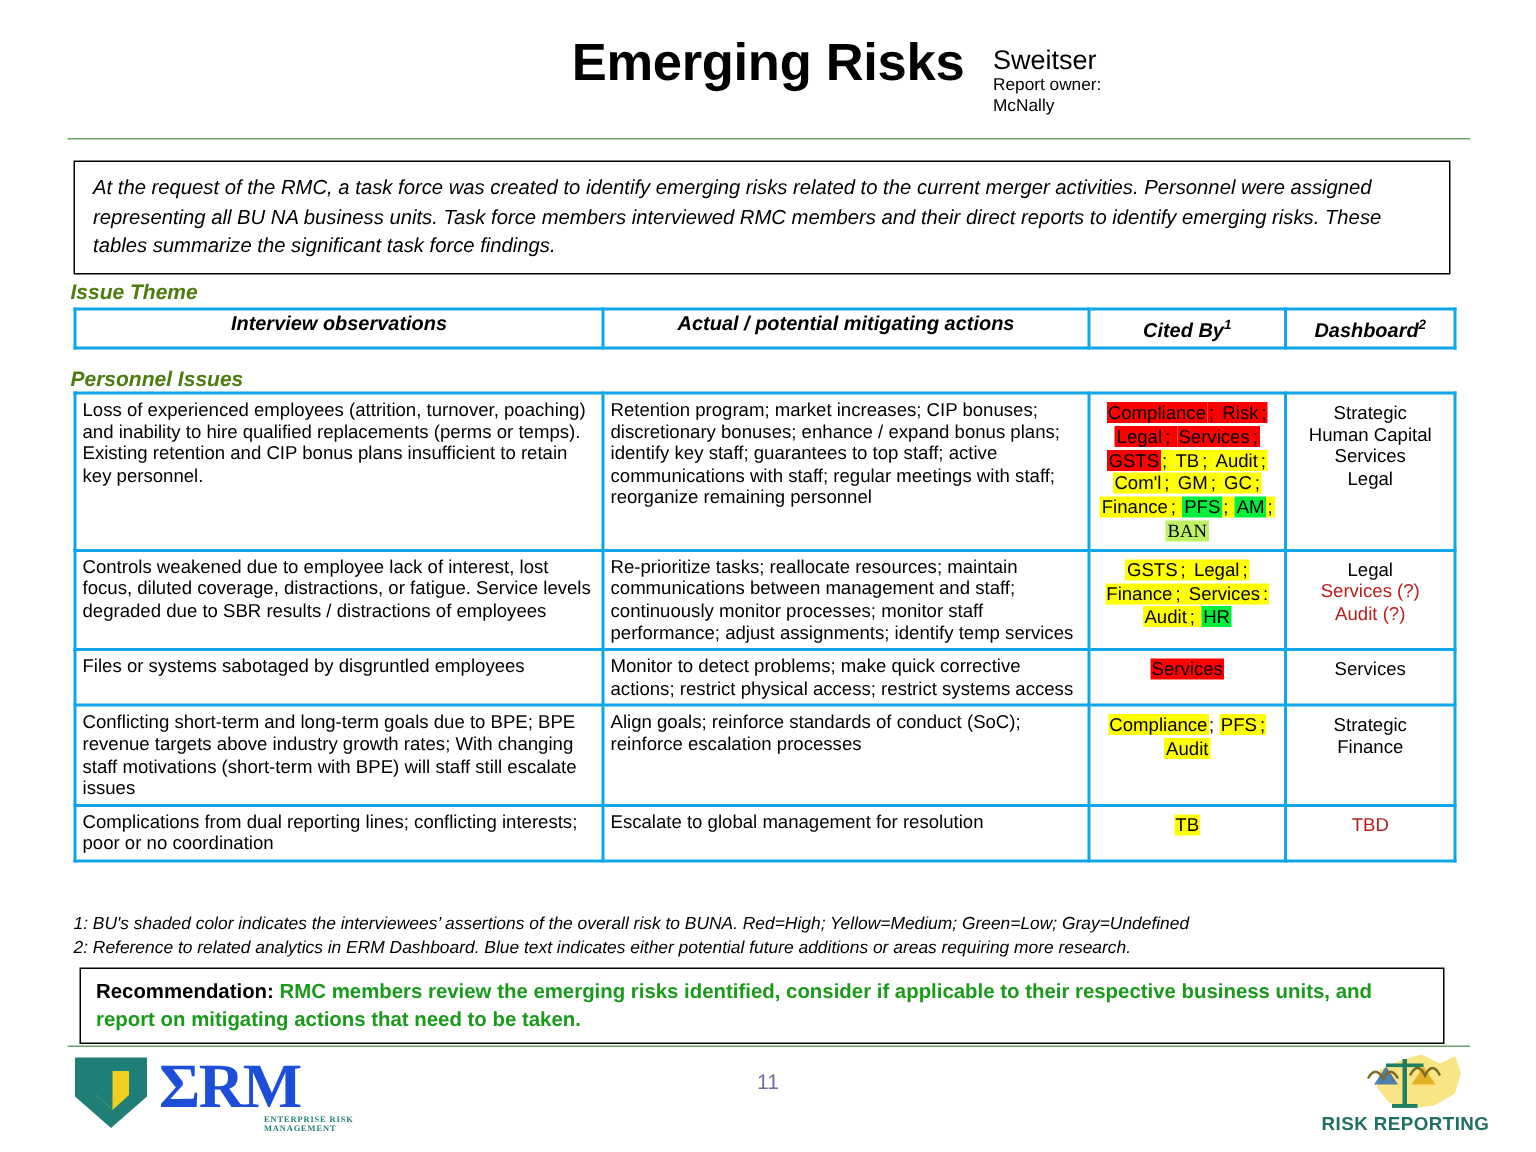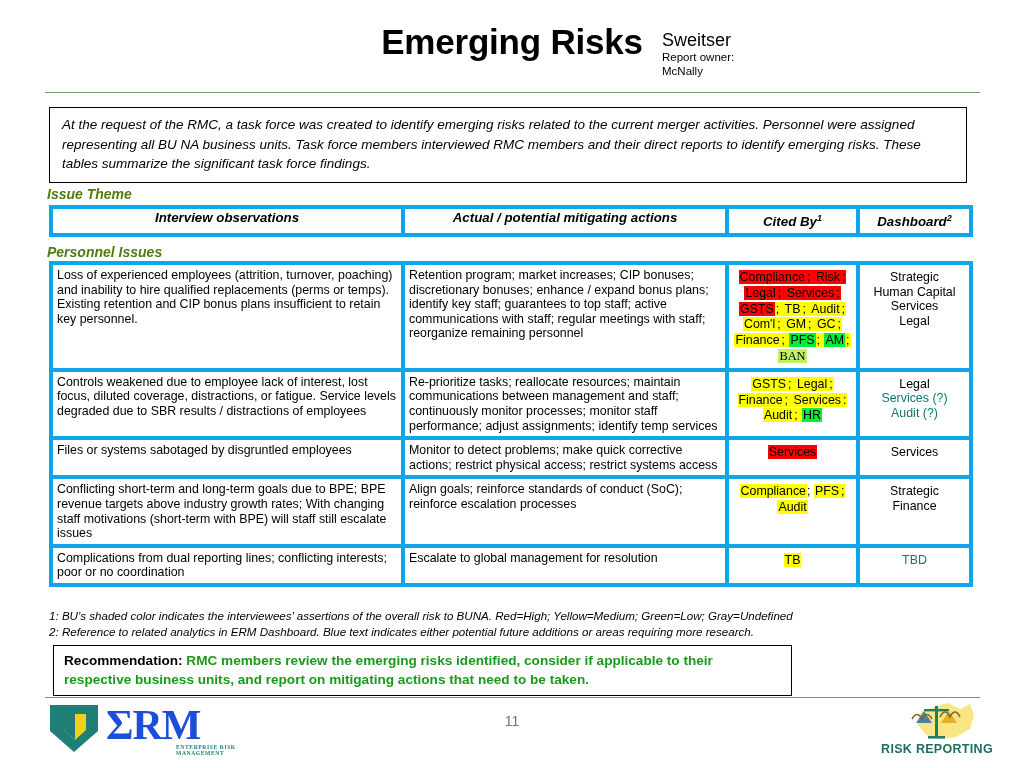--- a/index.html
+++ b/index.html
@@ -47,21 +47,21 @@
   }
   #sec-issue { top: 186px; }
   #sec-personnel { top: 244px; }
 
   
   .tbl {
     position: absolute; left: 49px; width: 921px;
     border-collapse: collapse; table-layout: fixed;
   }
   .tbl td, .tbl th {
-    border: 4px solid #0ea5e9;
+    border: 2px solid #0ea5e9;
     vertical-align: top;
     padding: 3px 4px 3px 4px;
     font-size: 12.4px;
     line-height: 14.6px;
     font-weight: normal;
   }
   #head-table { top: 205px; }
   #head-table td {
     text-align: center; font-style: italic; font-weight: bold;
     font-size: 13.3px; padding: 2px 4px 3px 4px;
@@ -77,31 +77,31 @@
   .col-act  { width: 324px; }
   .col-cit  { width: 131px; }
   .col-dash { width: 113px; }
 
   
   .hl { padding: 0 1px; }
   .hl-red    { background: #ff0000; }
   .hl-yellow { background: #ffff00; }
   .hl-green  { background: #00ee3c; }
   .hl-gray   { background: #bef264; font-family: Liberation Serif, serif; }
-  .blue-txt  { color: #0f766e; }
+  .blue-txt  { color: #b91c1c; }
 
   
   .notes { position: absolute; left: 49px; top: 608px; width: 930px; }
   .notes div {
     font-size: 11.6px; font-style: italic; line-height: 15.6px;
   }
 
   
   .rec {
-    position: absolute; left: 53px; top: 645px; width: 739px;
+    position: absolute; left: 53px; top: 645px; width: 910px;
     border: 1px solid #000; box-sizing: border-box;
     padding: 5px 8px 6px 10px;
   }
   .rec p { margin: 0; font-size: 13.6px; font-weight: bold; line-height: 19px; }
   .rec .rec-lbl { color: #000; }
   .rec .rec-txt { color: #1a9a1a; }
 
   
   .ftr-rule {
     position: absolute; left: 45px; top: 697px; width: 935px; height: 0;

